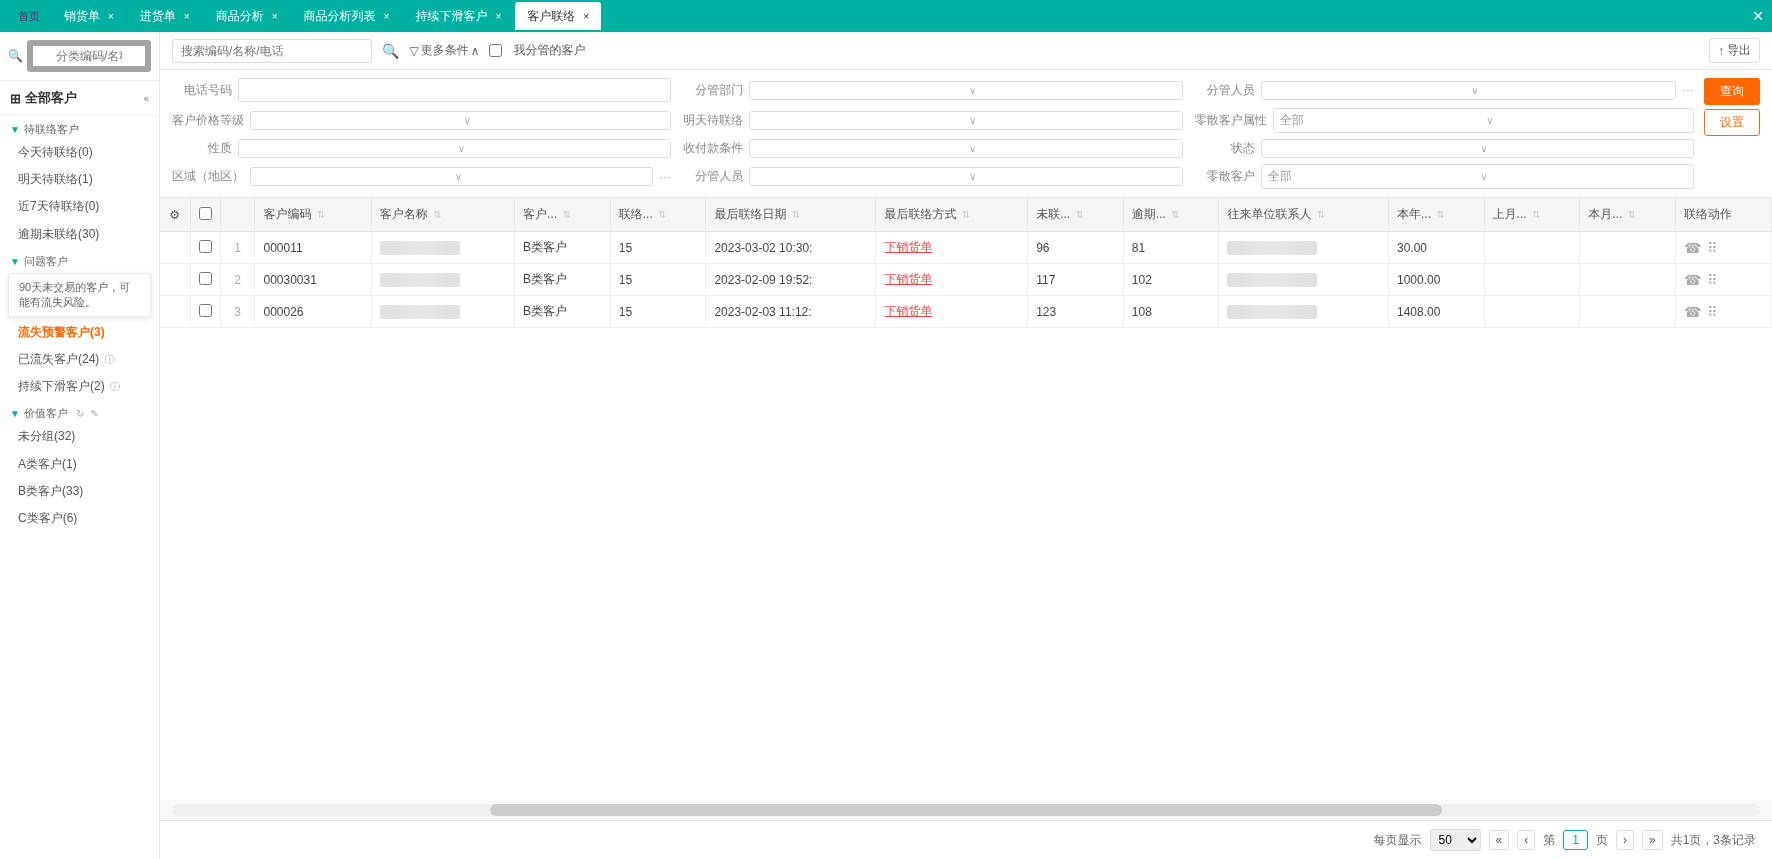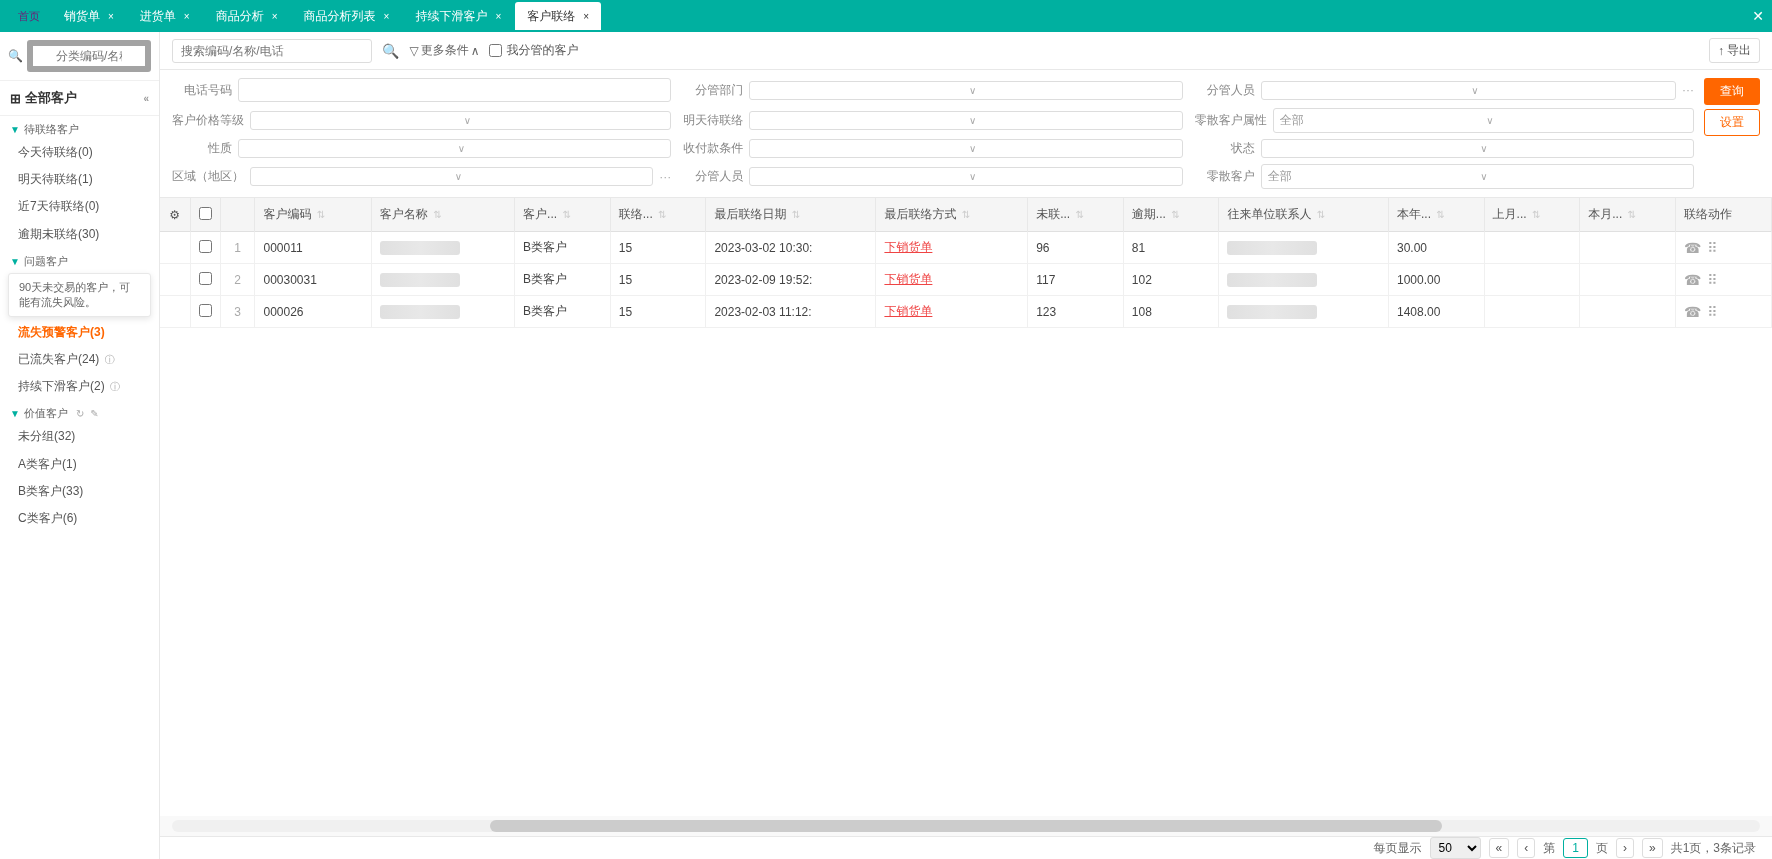--- a/index.html
+++ b/index.html
@@ -139,21 +139,21 @@
       font-size: 12px;
       display: flex;
       align-items: center;
       gap: 2px;
       border: none;
       background: none;
     }
     .filter-checkbox-label {
       display: flex;
       align-items: center;
-      gap: 4px;
+      gap: 11px;
       color: #555;
       cursor: pointer;
       font-size: 12px;
     }
     .export-btn {
       margin-left: auto;
       background: none;
       border: 1px solid #ddd;
       border-radius: 3px;
       padding: 3px 8px;
@@ -285,21 +285,21 @@
       vertical-align: middle;
     }
     .th-settings { width: 30px; text-align: center; }
     .th-check { width: 30px; text-align: center; }
     .row-num { color: #aaa; text-align: center; }
 
     
     .pagination-bar {
       background: #fff;
       border-top: 1px solid #e8e8e8;
-      padding: 0 16px;
+      padding: 8px 16px;
       display: flex;
       align-items: center;
       justify-content: flex-end;
       gap: 8px;
       font-size: 12px;
       color: #666;
     }
     .pagination-bar select {
       border: 1px solid #ddd;
       border-radius: 3px;

